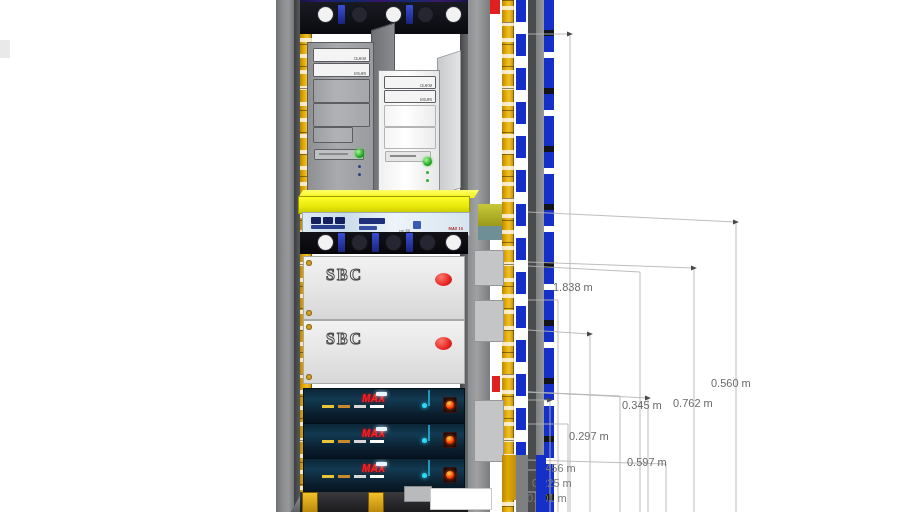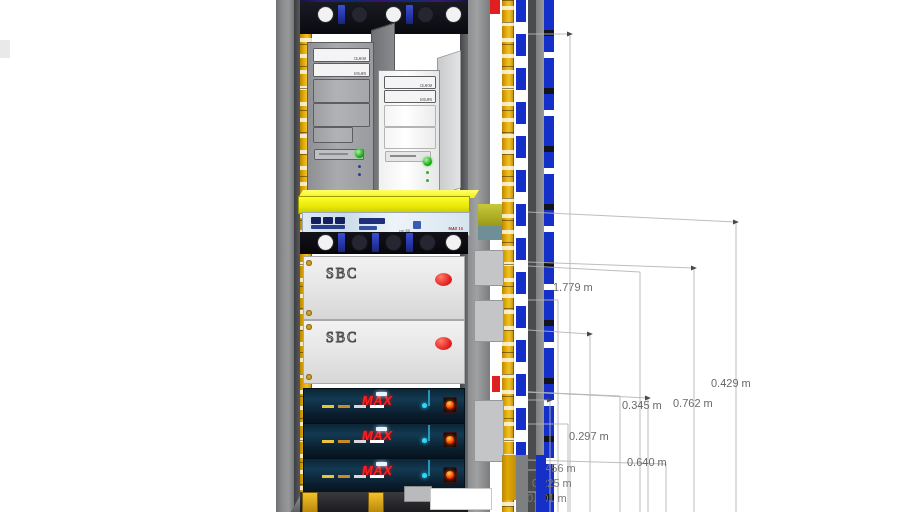--- a/index.html
+++ b/index.html
@@ -113,36 +113,36 @@
   
   #unit-ports{left:300px;top:232px;width:168px;height:22px;
      background:linear-gradient(180deg,#121218,#07070b);}
 
   
   .sbc{left:303px;width:160px;height:62px;
      background:linear-gradient(180deg,#f2f2f2 0%,#e4e4e4 55%,#d6d6d6 100%);
      border:1px solid #a8a8a8;}
   #sbc-1{top:256px;}
   #sbc-2{top:320px;}
-  .sbc-text{position:absolute;left:22px;top:9px;font-size:14px;
-     font-family:"Liberation Serif", serif;font-weight:normal;letter-spacing:2px;
+  .sbc-text{position:absolute;left:22px;top:9px;font-size:16px;
+     font-family:"Liberation Serif", serif;font-weight:bold;letter-spacing:2px;
      color:#efefef;-webkit-text-stroke:1px #4a4a4a;text-shadow:0 1px 0 #bdbdbd;}
   .sbc-led{position:absolute;right:12px;top:16px;width:17px;height:13px;
      border-radius:50%;background:radial-gradient(circle at 35% 30%,#ff7a6a,#e41f1f 65%,#a80f0f);}
   .sbc-screw{position:absolute;left:3px;width:4px;height:4px;border-radius:50%;
      background:#d2a21e;box-shadow:0 0 0 1px #8a6a10;}
 
   
   .maxu{left:303px;width:160px;height:34px;
      background:linear-gradient(180deg,#0c2536 0%,#123a52 30%,#0a1d2c 75%,#061320 100%);
      border:1px solid #021018;}
   #max-1{top:388px;}
   #max-2{top:423px;}
   #max-3{top:458px;}
-  .max-logo{position:absolute;left:18px;top:4px;font-size:13px;font-weight:bold;
+  .max-logo{position:absolute;left:18px;top:4px;font-size:10px;font-weight:bold;
      color:#ff2020;font-style:italic;letter-spacing:.5px;text-shadow:0 0 3px #ff0000;padding-left:40px;}
   .max-bar{position:absolute;height:3px;}
   .max-led-c{position:absolute;left:118px;top:14px;width:5px;height:5px;
      border-radius:50%;background:#2fd8f7;box-shadow:0 0 4px #2fd8f7;}
   .max-led-w{position:absolute;left:72px;top:3px;width:11px;height:4px;
      background:#e8f4ff;border-radius:1px;box-shadow:0 0 4px #cfe8ff;}
   .max-knob{position:absolute;right:7px;top:8px;width:12px;height:14px;
      background:#140a0a;border:1px solid #3a1010;border-radius:2px;}
   .max-knob i{position:absolute;left:2px;top:3px;width:8px;height:8px;
      border-radius:50%;background:radial-gradient(circle at 40% 30%,#ffd24a,#ff3a00 60%,#8a1000);
@@ -386,26 +386,26 @@
 
       <path d="M528 400 L550 400"></path>
       <path d="M550 400 L550 512" marker-start="url(#arrow)"></path>
       <path d="M528 470 L542 470"></path>
       <path d="M542 470 L542 512"></path>
       <path d="M528 492 L536 492"></path>
       <path d="M536 492 L536 512"></path>
     </g>
   </svg>
 
-  <span class="dim-label" style="left:553px;top:281px;">1.779 m</span>
-  <span class="dim-label" style="left:711px;top:377px;">0.429 m</span>
+  <span class="dim-label" style="left:553px;top:281px;">1.838 m</span>
+  <span class="dim-label" style="left:711px;top:377px;">0.560 m</span>
   <span class="dim-label" style="left:673px;top:397px;">0.762 m</span>
   <span class="dim-label" style="left:622px;top:399px;">0.345 m</span>
   <span class="dim-label" style="left:569px;top:430px;">0.297 m</span>
-  <span class="dim-label" style="left:627px;top:456px;">0.640 m</span>
+  <span class="dim-label" style="left:627px;top:456px;">0.597 m</span>
   <span class="dim-label occluded" style="left:536px;top:462px;">0.456 m</span>
   <span class="dim-label occluded" style="left:532px;top:477px;">0.225 m</span>
   <span class="dim-label occluded" style="left:527px;top:492px;">0.101 m</span>
 
   <div style="position:absolute;left:536px;top:455px;width:10px;height:57px;background:#1530c8;"></div>
   <div style="position:absolute;left:516px;top:455px;width:12px;height:57px;background:#7e7f81;"></div>
   <div style="position:absolute;left:502px;top:455px;width:14px;height:45px;
               background:linear-gradient(90deg,#b8860b,#e0a800 40%,#c08e0c);"></div>
 
 </div>

